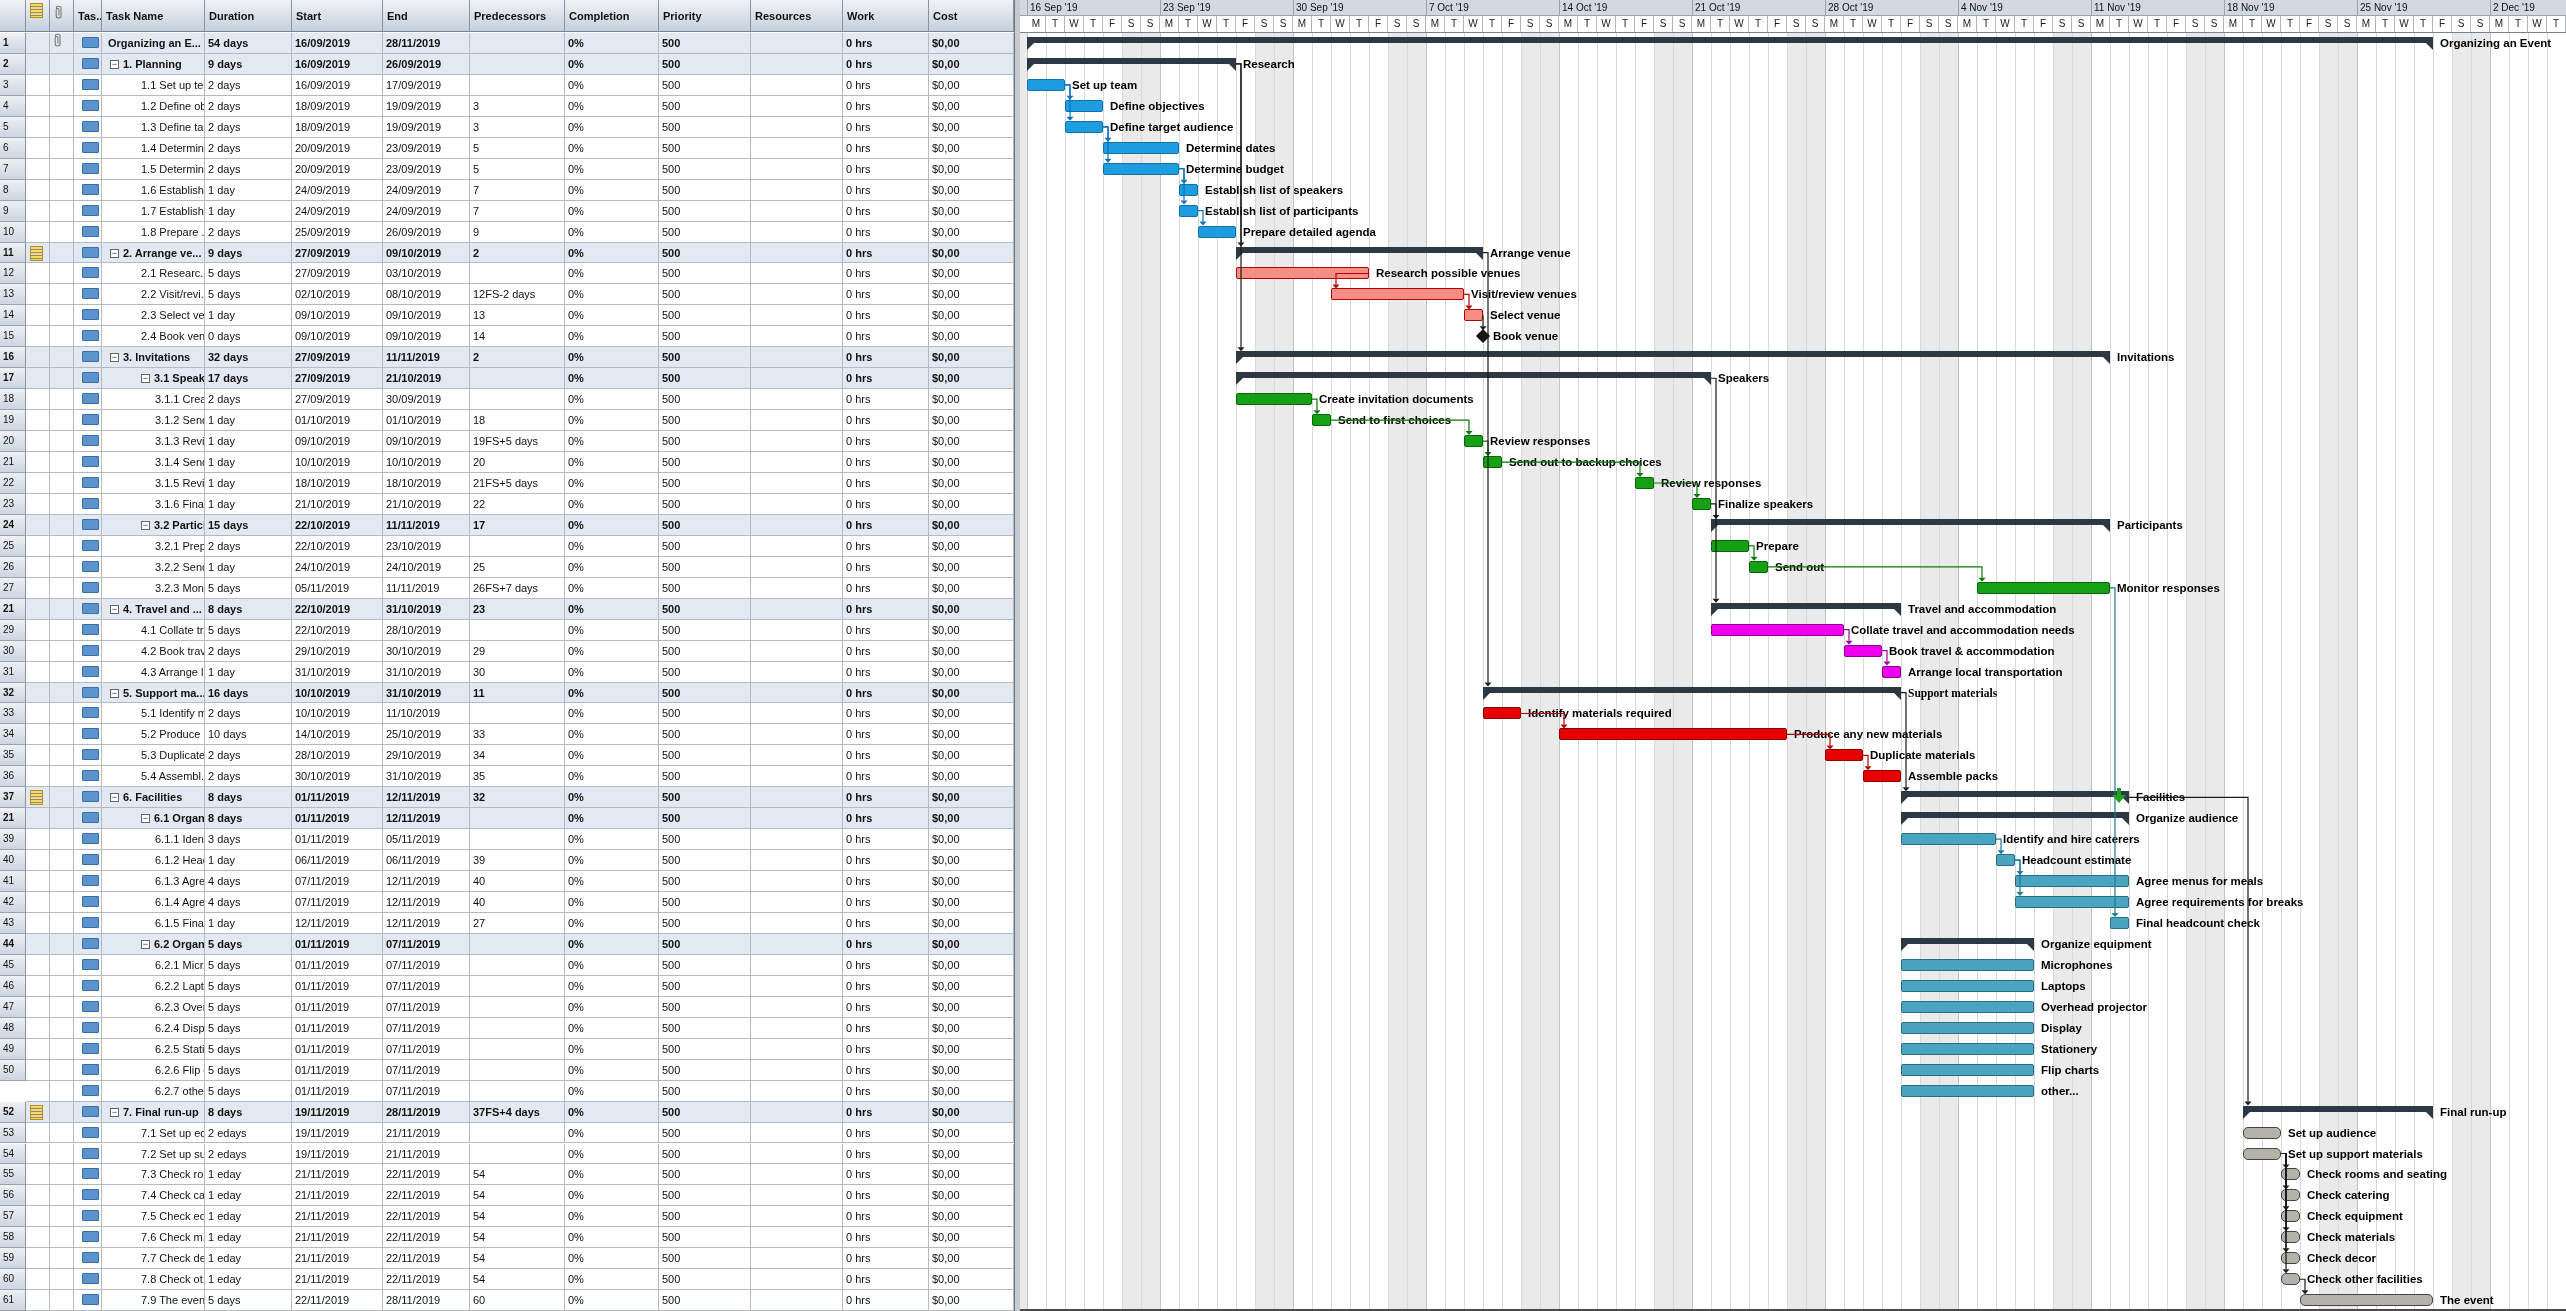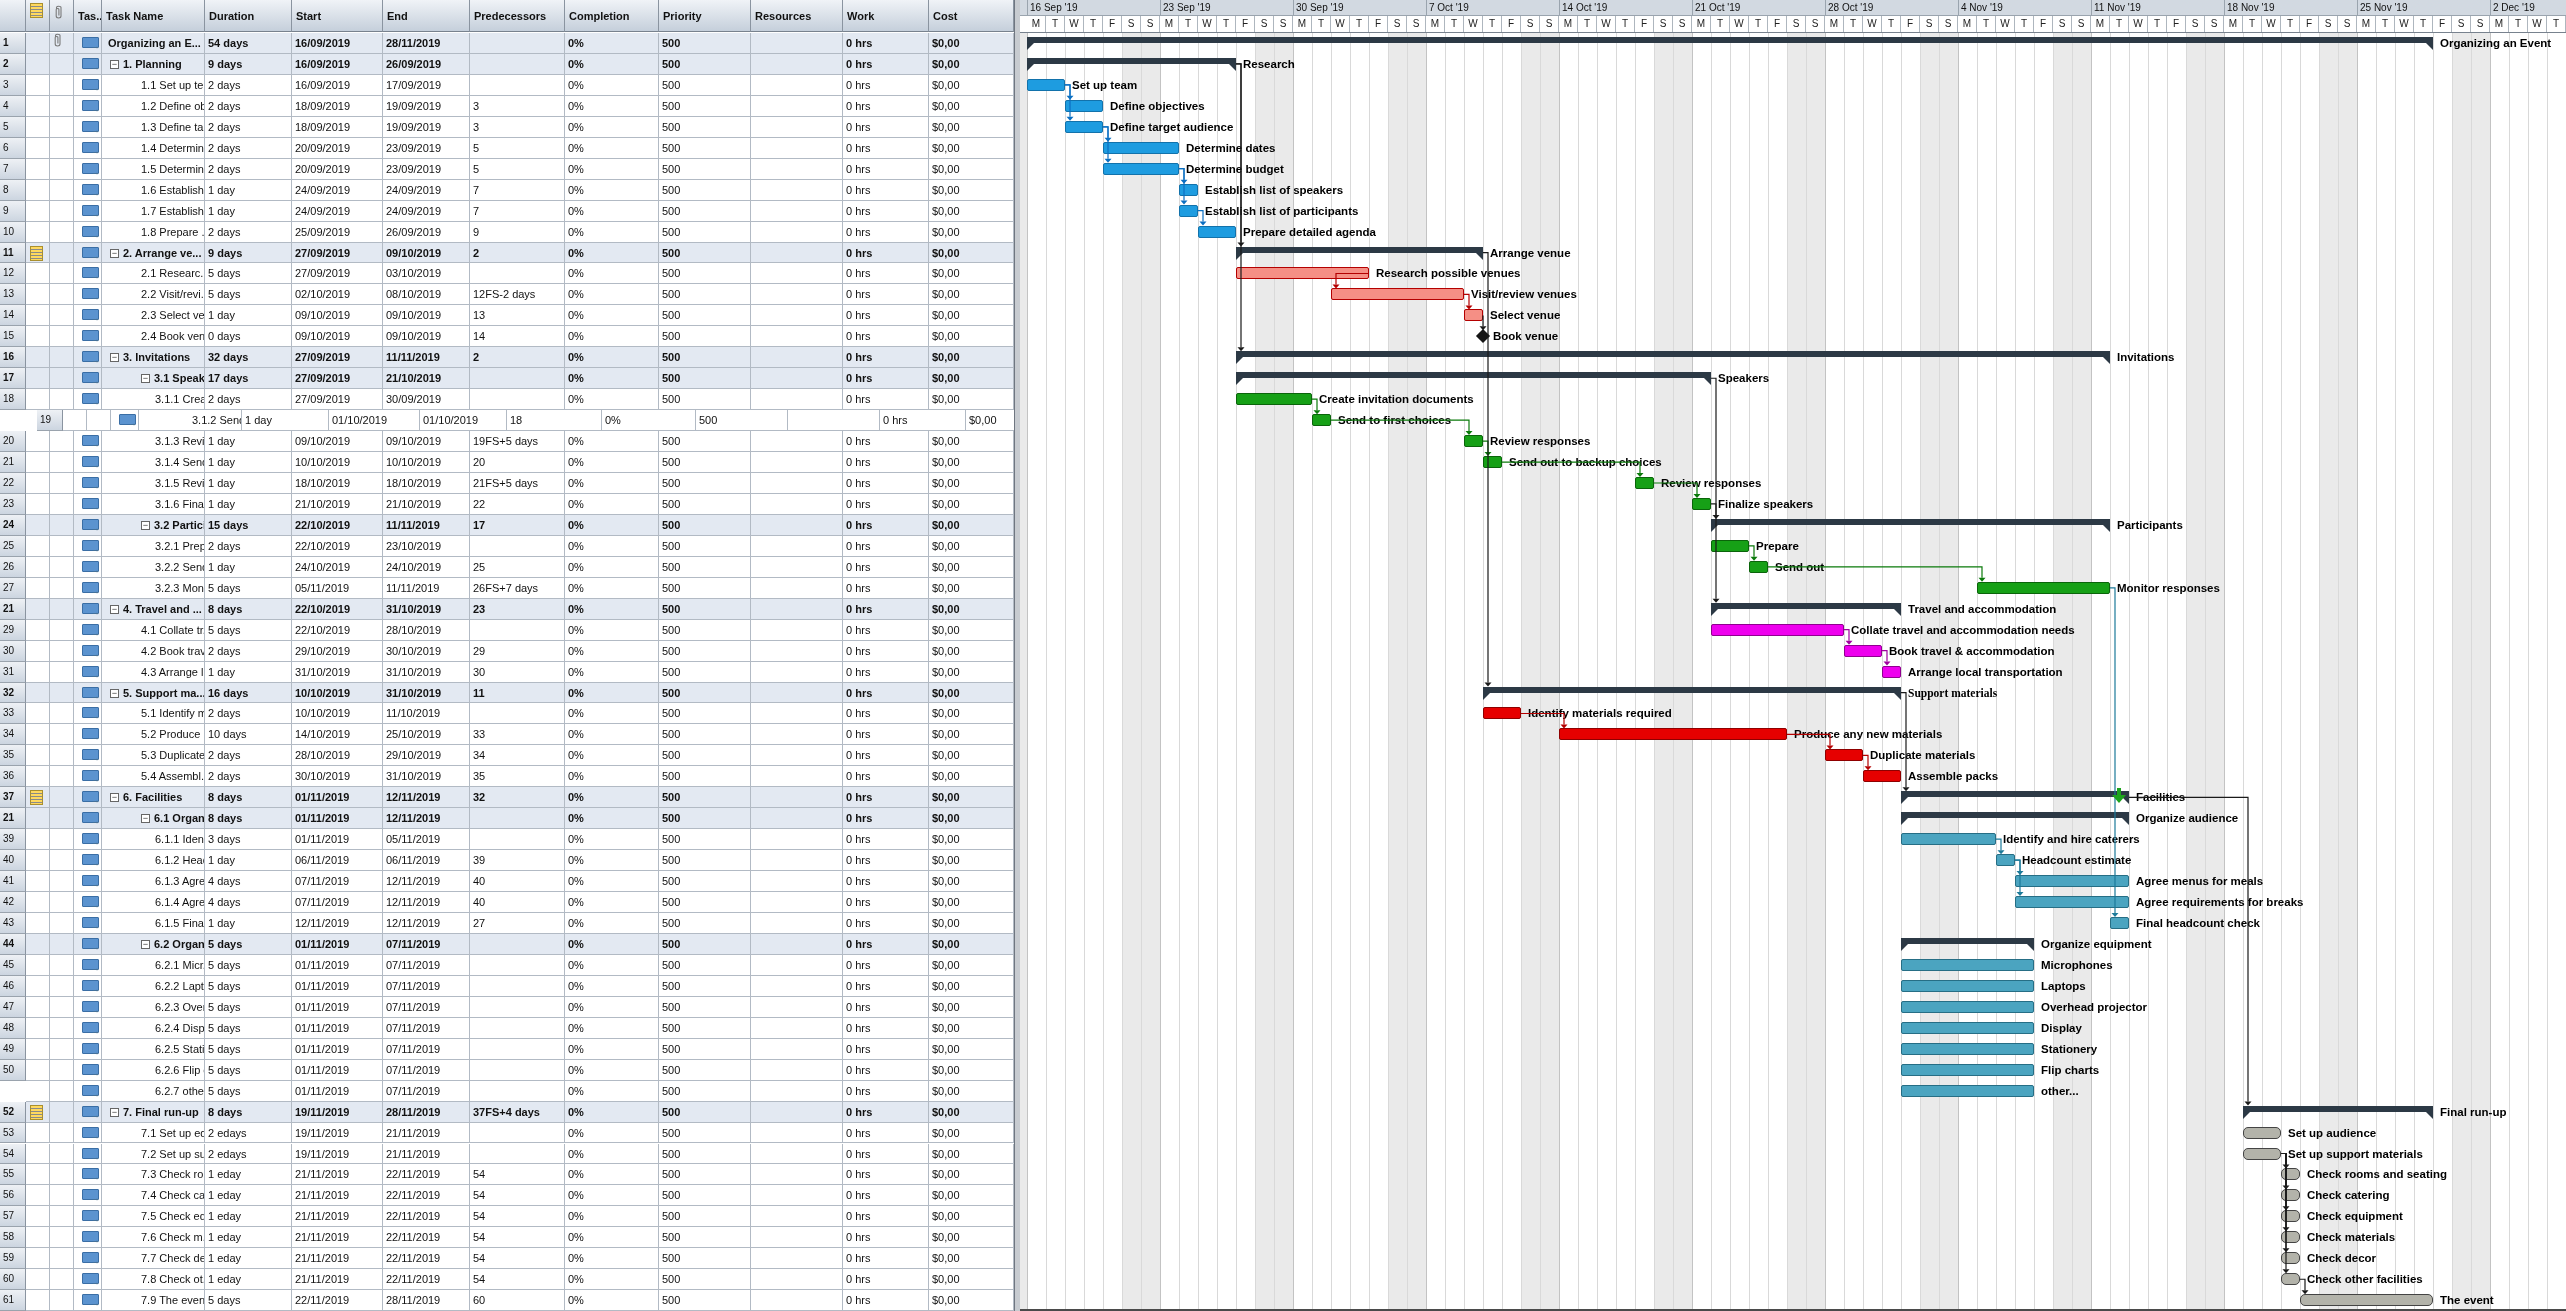--- a/index.html
+++ b/index.html
@@ -405,21 +405,21 @@
       <div class="tcell" style="left:205px;width:87px;"><span>2 days</span></div>
       <div class="tcell" style="left:292px;width:91px;"><span>27/09/2019</span></div>
       <div class="tcell" style="left:383px;width:87px;"><span>30/09/2019</span></div>
       <div class="tcell" style="left:470px;width:95px;"><span></span></div>
       <div class="tcell" style="left:565px;width:94px;">0%</div>
       <div class="tcell" style="left:659px;width:92px;">500</div>
       <div class="tcell" style="left:751px;width:92px;"></div>
       <div class="tcell" style="left:843px;width:86px;">0 hrs</div>
       <div class="tcell" style="left:929px;width:85px;">$0,00</div>
     </div>
-    <div class="trow" style="top:410.154px;height:20.952999999999975px;margin-left:37px;">
+    <div class="trow" style="top:410.154px;height:20.952999999999975px;">
       <div class="tcell rownum" style="left:0px;width:26px;">19</div>
       <div class="tcell" style="left:26px;width:24px;"></div>
       <div class="tcell" style="left:50px;width:24px;"></div>
       <div class="tcell" style="left:74px;width:28px;">
         <div class="taskicon"></div>
       </div>
       <div class="tcell" style="left:102px;width:103px;"><span style="padding-left:50px;display:inline-block;"><span>3.1.2 Send...</span></span></div>
       <div class="tcell" style="left:205px;width:87px;"><span>1 day</span></div>
       <div class="tcell" style="left:292px;width:91px;"><span>01/10/2019</span></div>
       <div class="tcell" style="left:383px;width:87px;"><span>01/10/2019</span></div>

